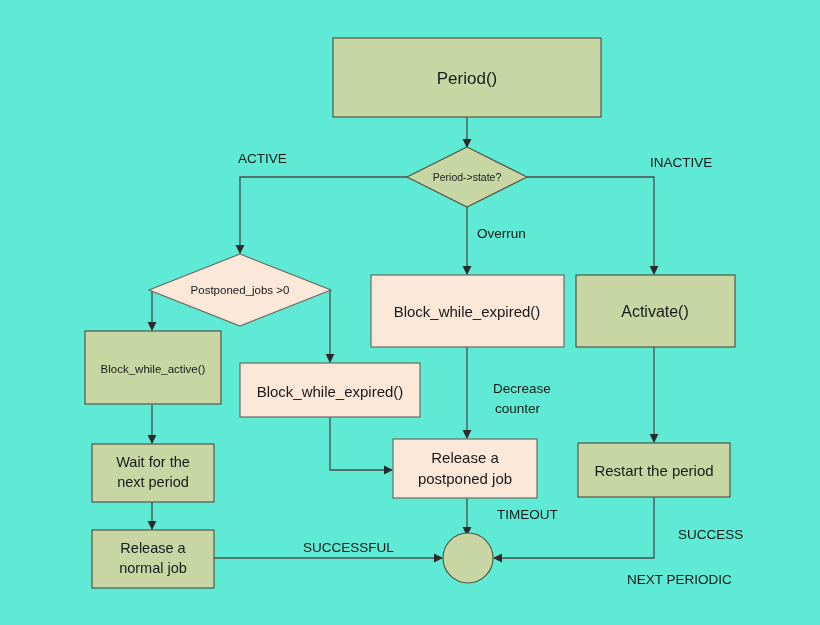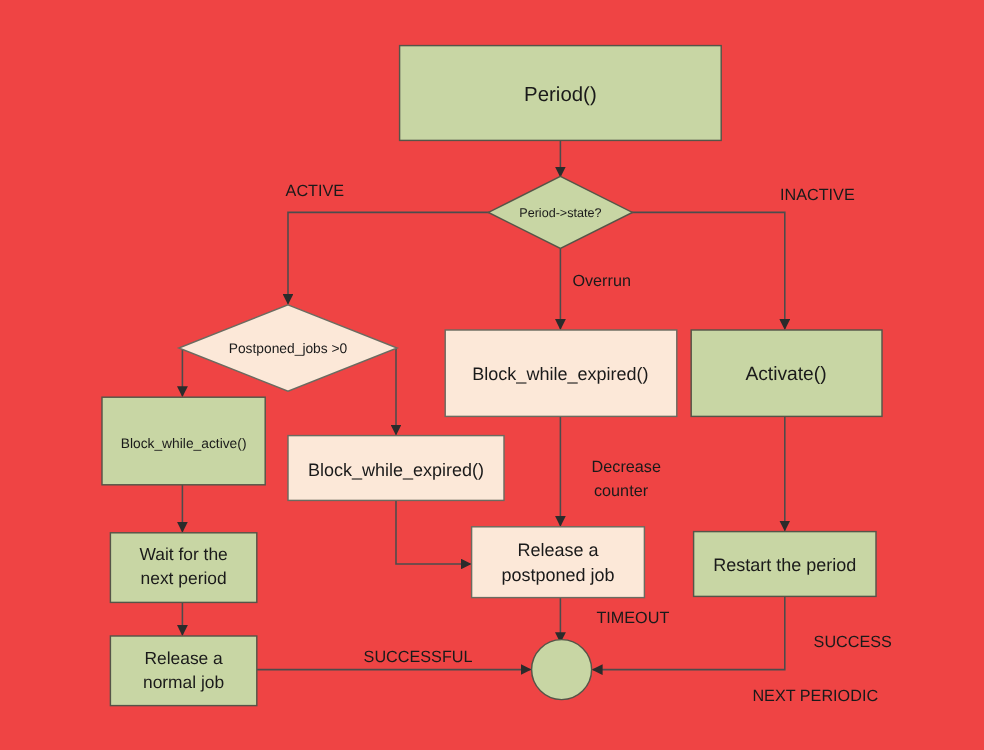--- a/index.html
+++ b/index.html
@@ -4,21 +4,21 @@
 <style>
   html, body {
     margin: 0;
     padding: 0;
     background: #ffffff;
   }
   #canvas {
     position: relative;
     width: 820px;
     height: 625px;
-    background: #ef4444;
+    background: #5eead4;
     overflow: hidden;
     font-family: "Liberation Sans", sans-serif;
   }
   #flow-svg {
     position: absolute;
     left: 0;
     top: 0;
     width: 820px;
     height: 625px;
   }

